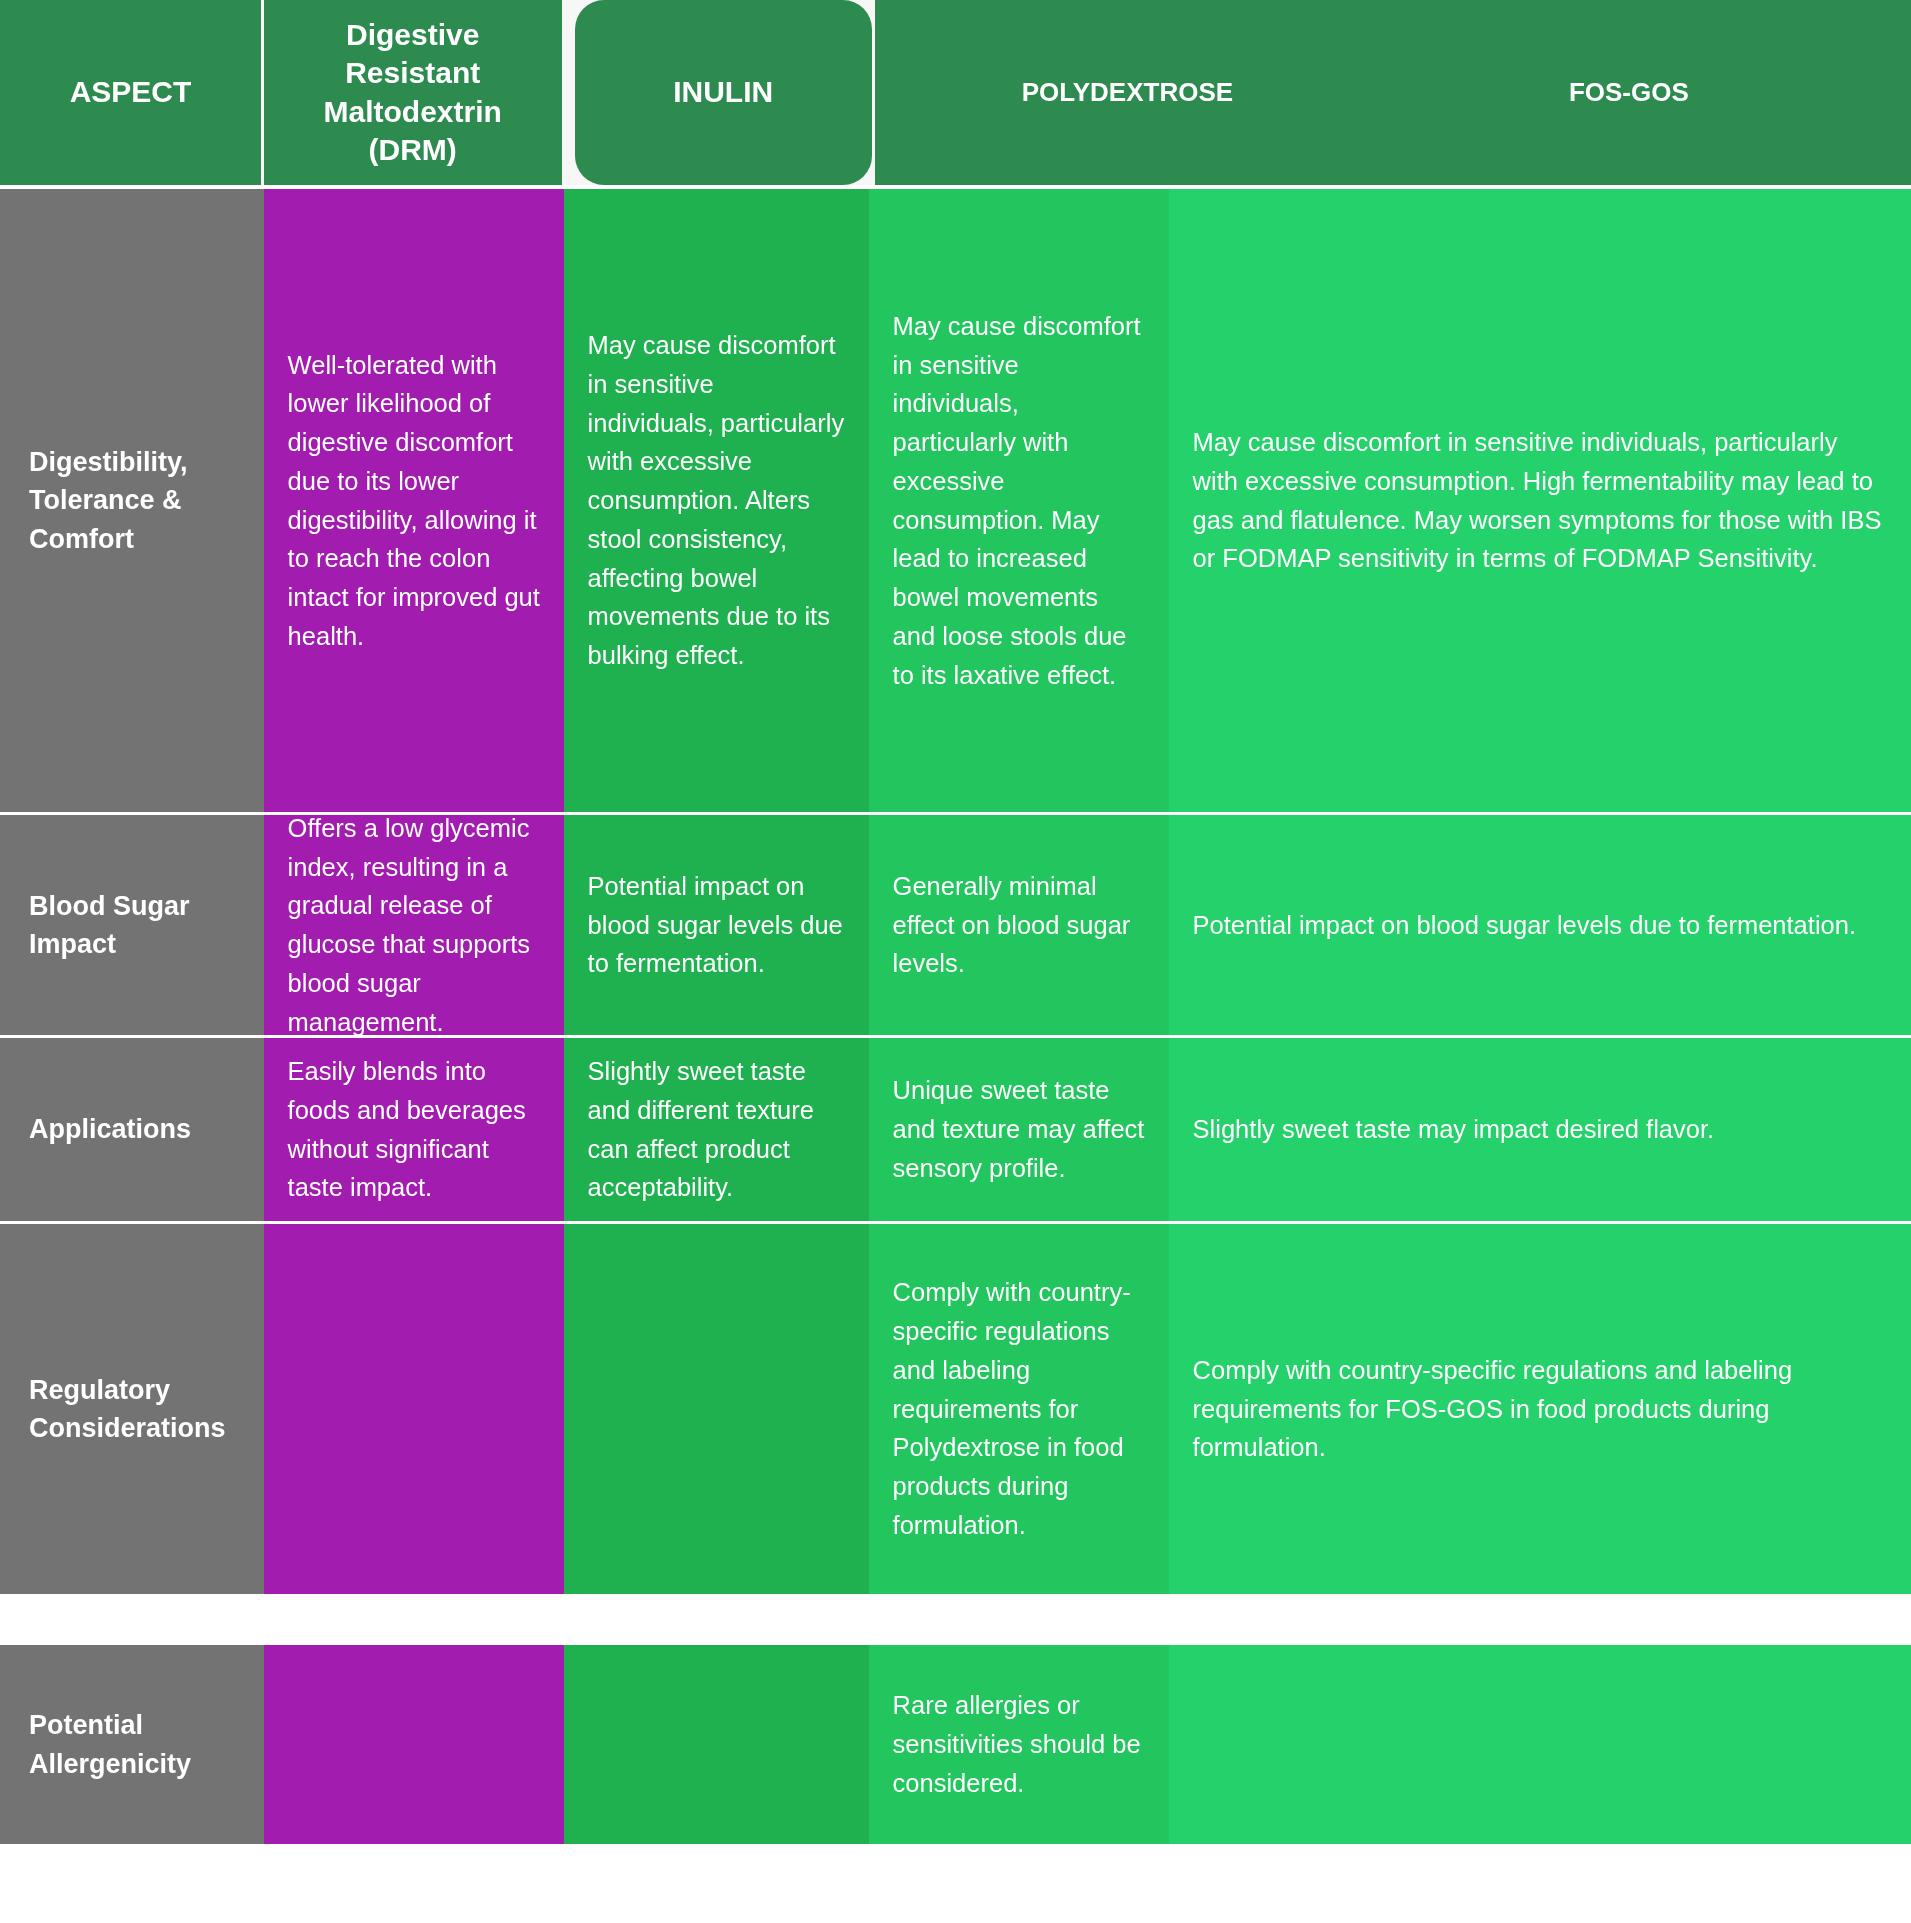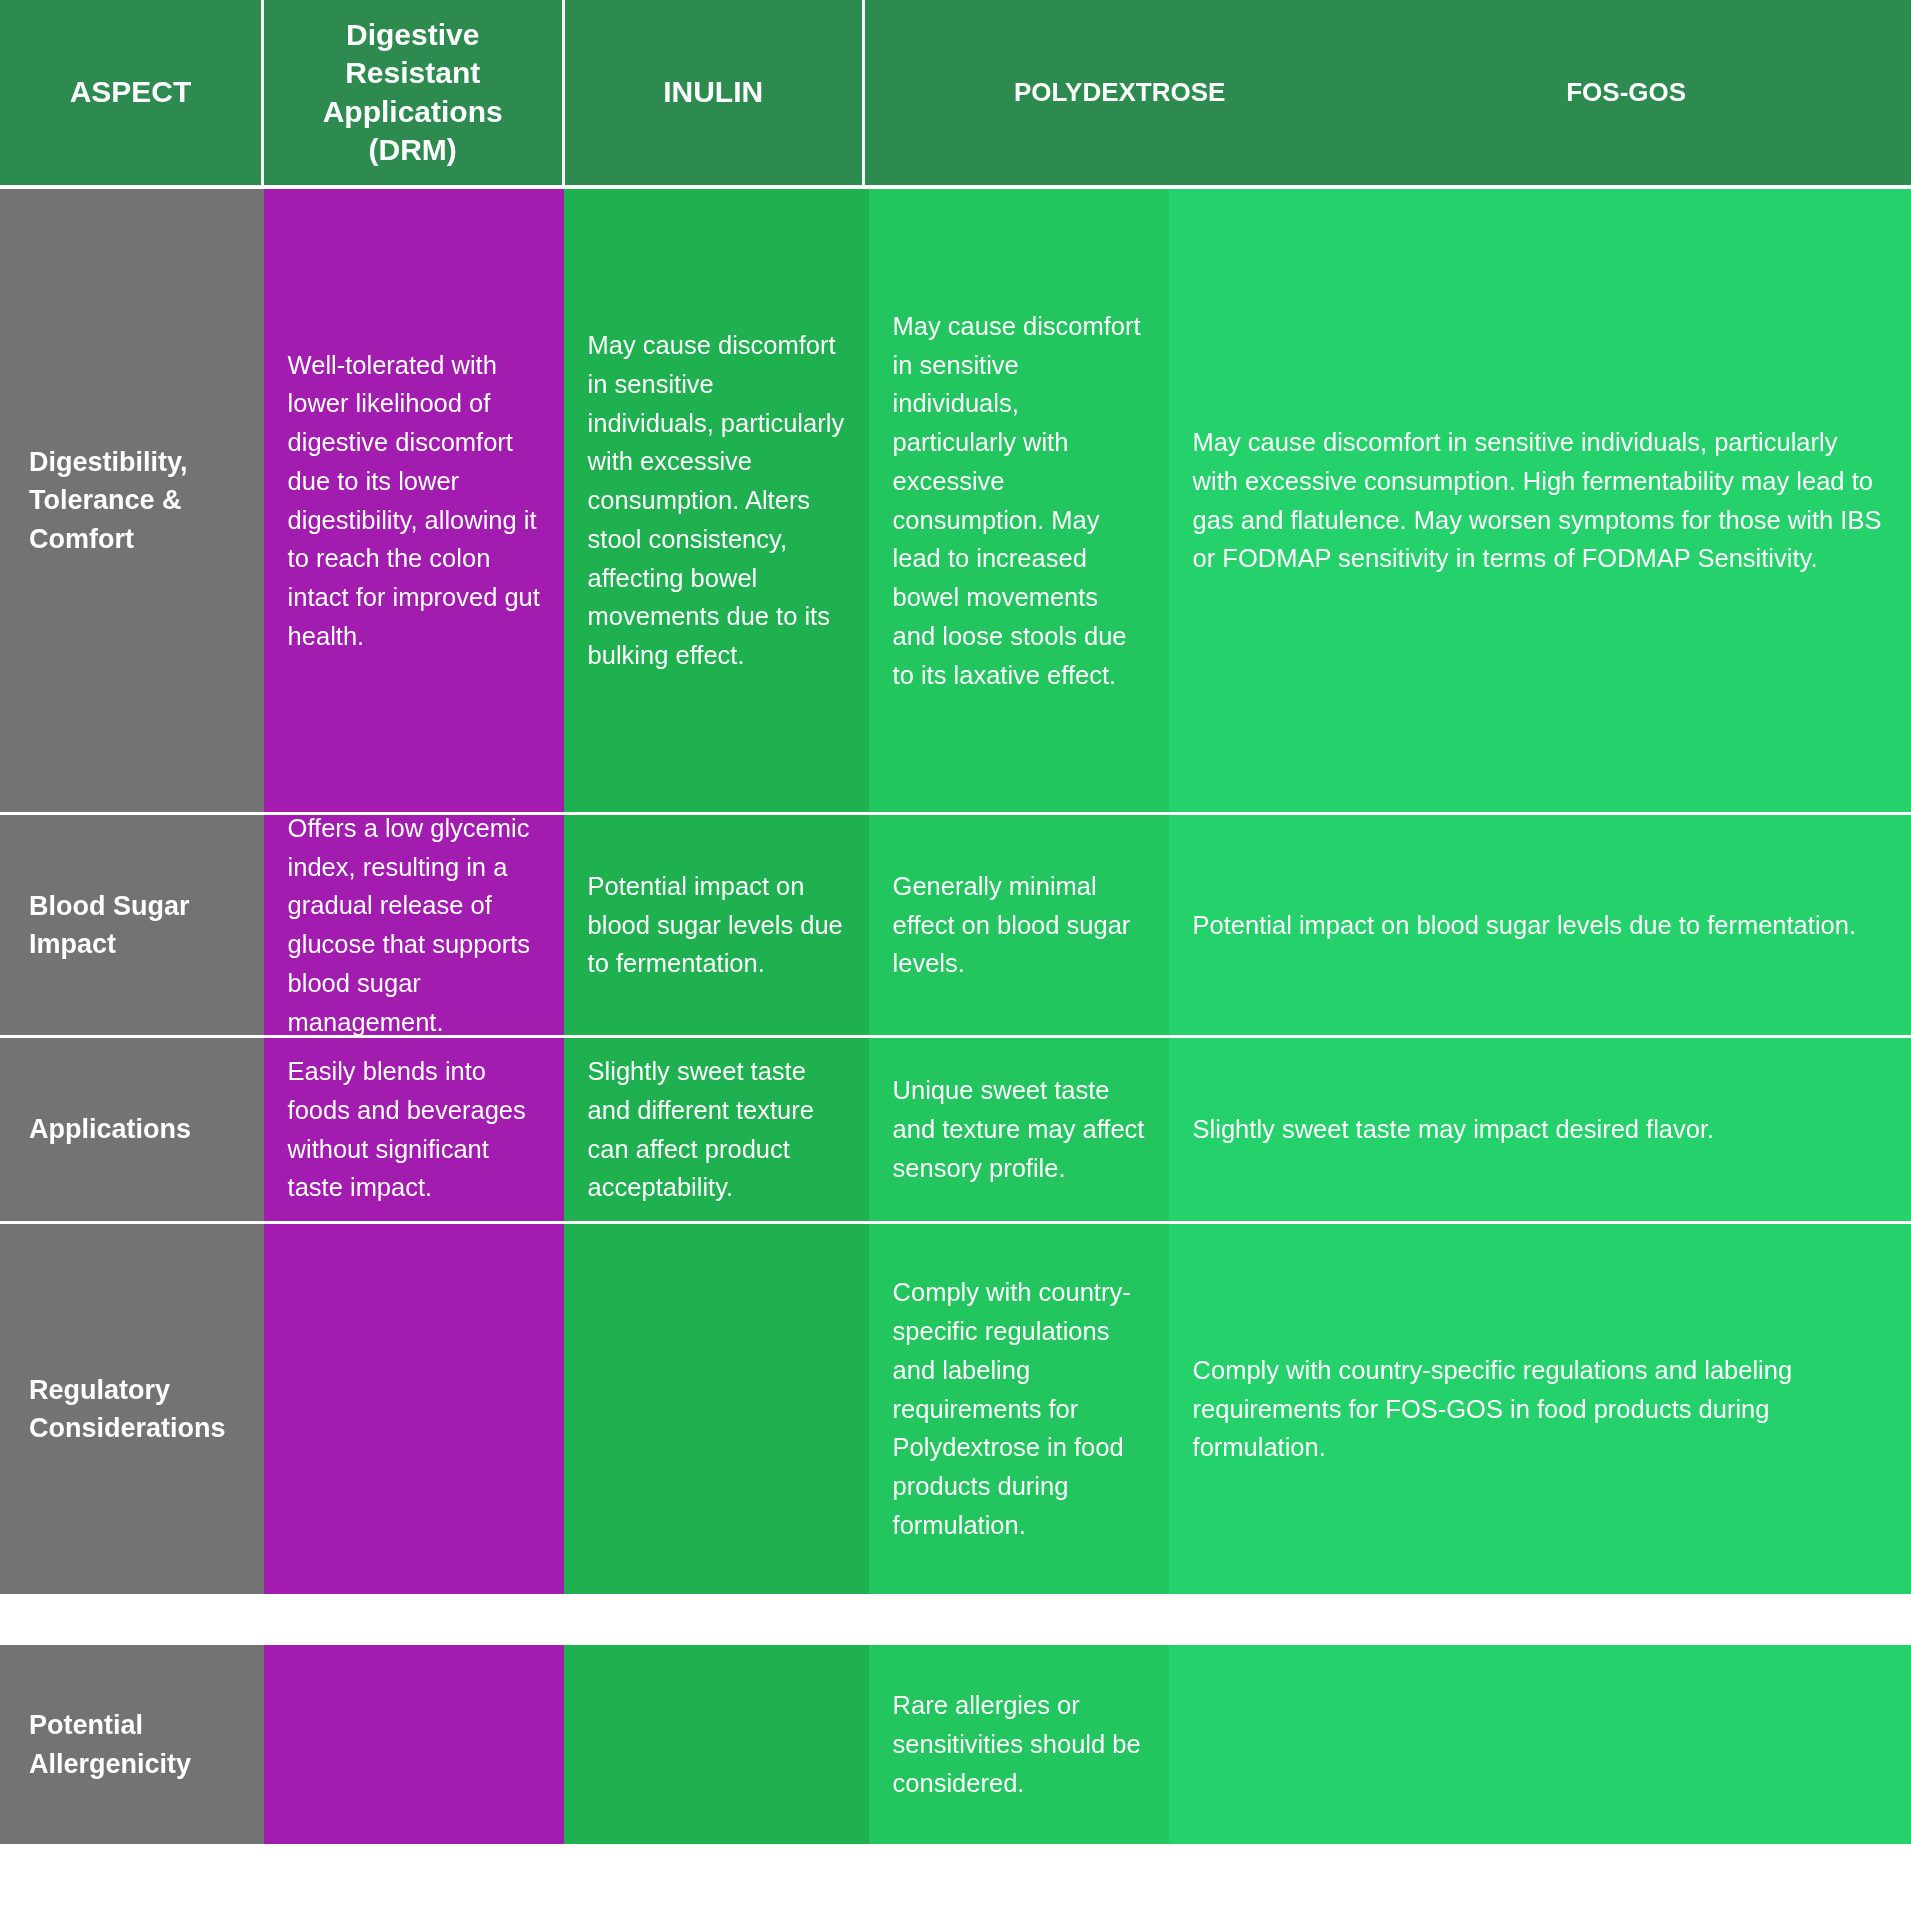--- a/index.html
+++ b/index.html
@@ -31,21 +31,21 @@
     font-size: 30px;
     line-height: 1.28;
     display: flex;
     align-items: center;
     justify-content: center;
     text-align: center;
     padding: 9px 16.4px;
   }
   .hdr-aspect      { flex: 0 0 261px; }
   .hdr-drm         { flex: 0 0 298px; margin-left: 2.7px; }
-  .hdr-inulin      { flex: 0 0 297px; margin-left: 3px; }
+  .hdr-inulin      { flex: 0 0 297px; margin-left: 13px; border-radius: 29px; }
   .hdr-merged      { flex: 1 1 auto;  margin-left: 3.6px; display: flex; align-items: center; }
   .hdr-merged .sub {
     flex: 1 1 0;
     text-align: center;
     font-weight: bold;
     font-size: 26px;
   }
   .hdr-merged .sub-poly { flex: 0 0 47%; }
   .hdr-merged .sub-fos  { flex: 1 1 auto; }
 
@@ -88,21 +88,21 @@
   .row-h-5 { height: 202px; margin-top: 48px; }
   .align-mid { align-items: center; }
 </style>
 </head>
 <body>
 
 <div id="table-root">
 
   <div class="header-row">
     <div class="header-cell hdr-aspect">ASPECT</div>
-    <div class="header-cell hdr-drm">Digestive Resistant Applications (DRM)</div>
+    <div class="header-cell hdr-drm">Digestive Resistant Maltodextrin (DRM)</div>
     <div class="header-cell hdr-inulin">INULIN</div>
     <div class="header-cell hdr-merged">
       <div class="sub sub-poly">POLYDEXTROSE</div>
       <div class="sub sub-fos">FOS-GOS</div>
     </div>
   </div>
 
   <div class="body-wrap">
 
     <div class="data-row row-h-1 first">

